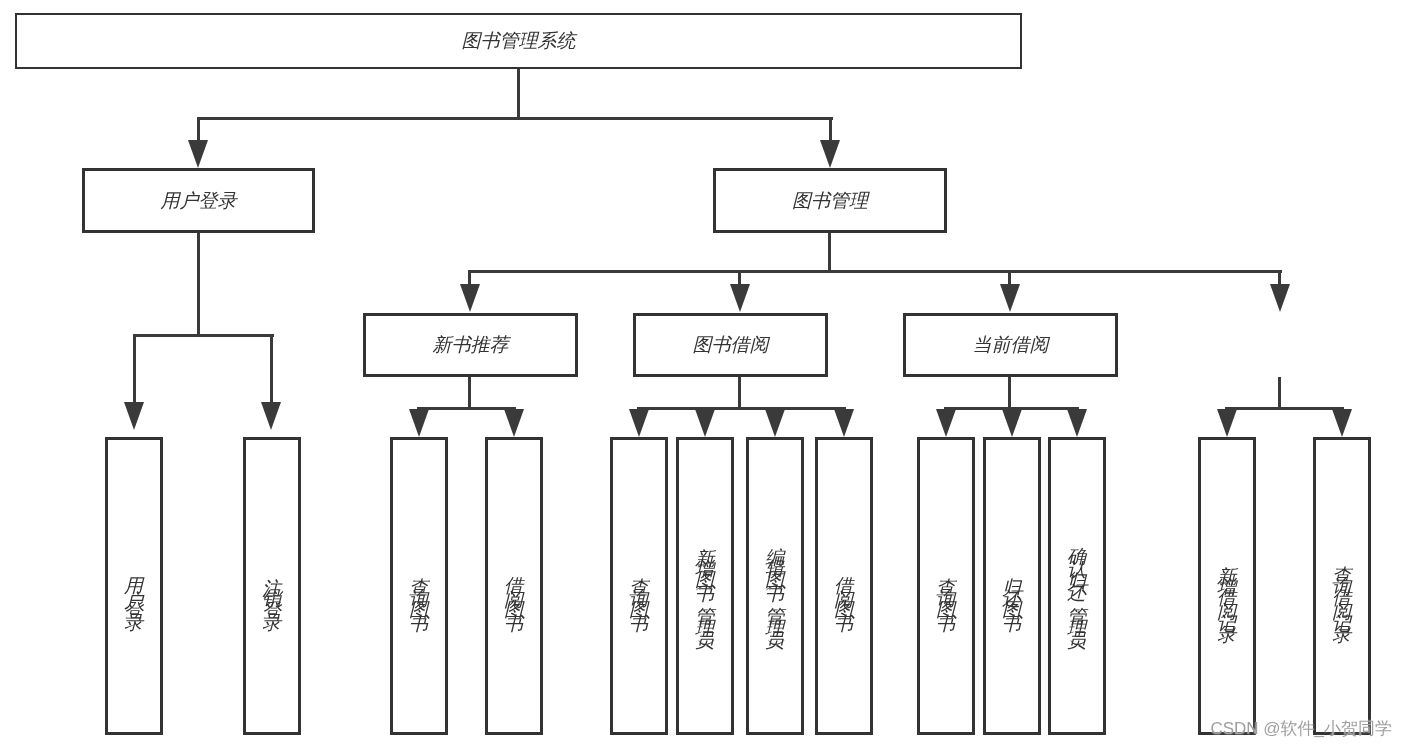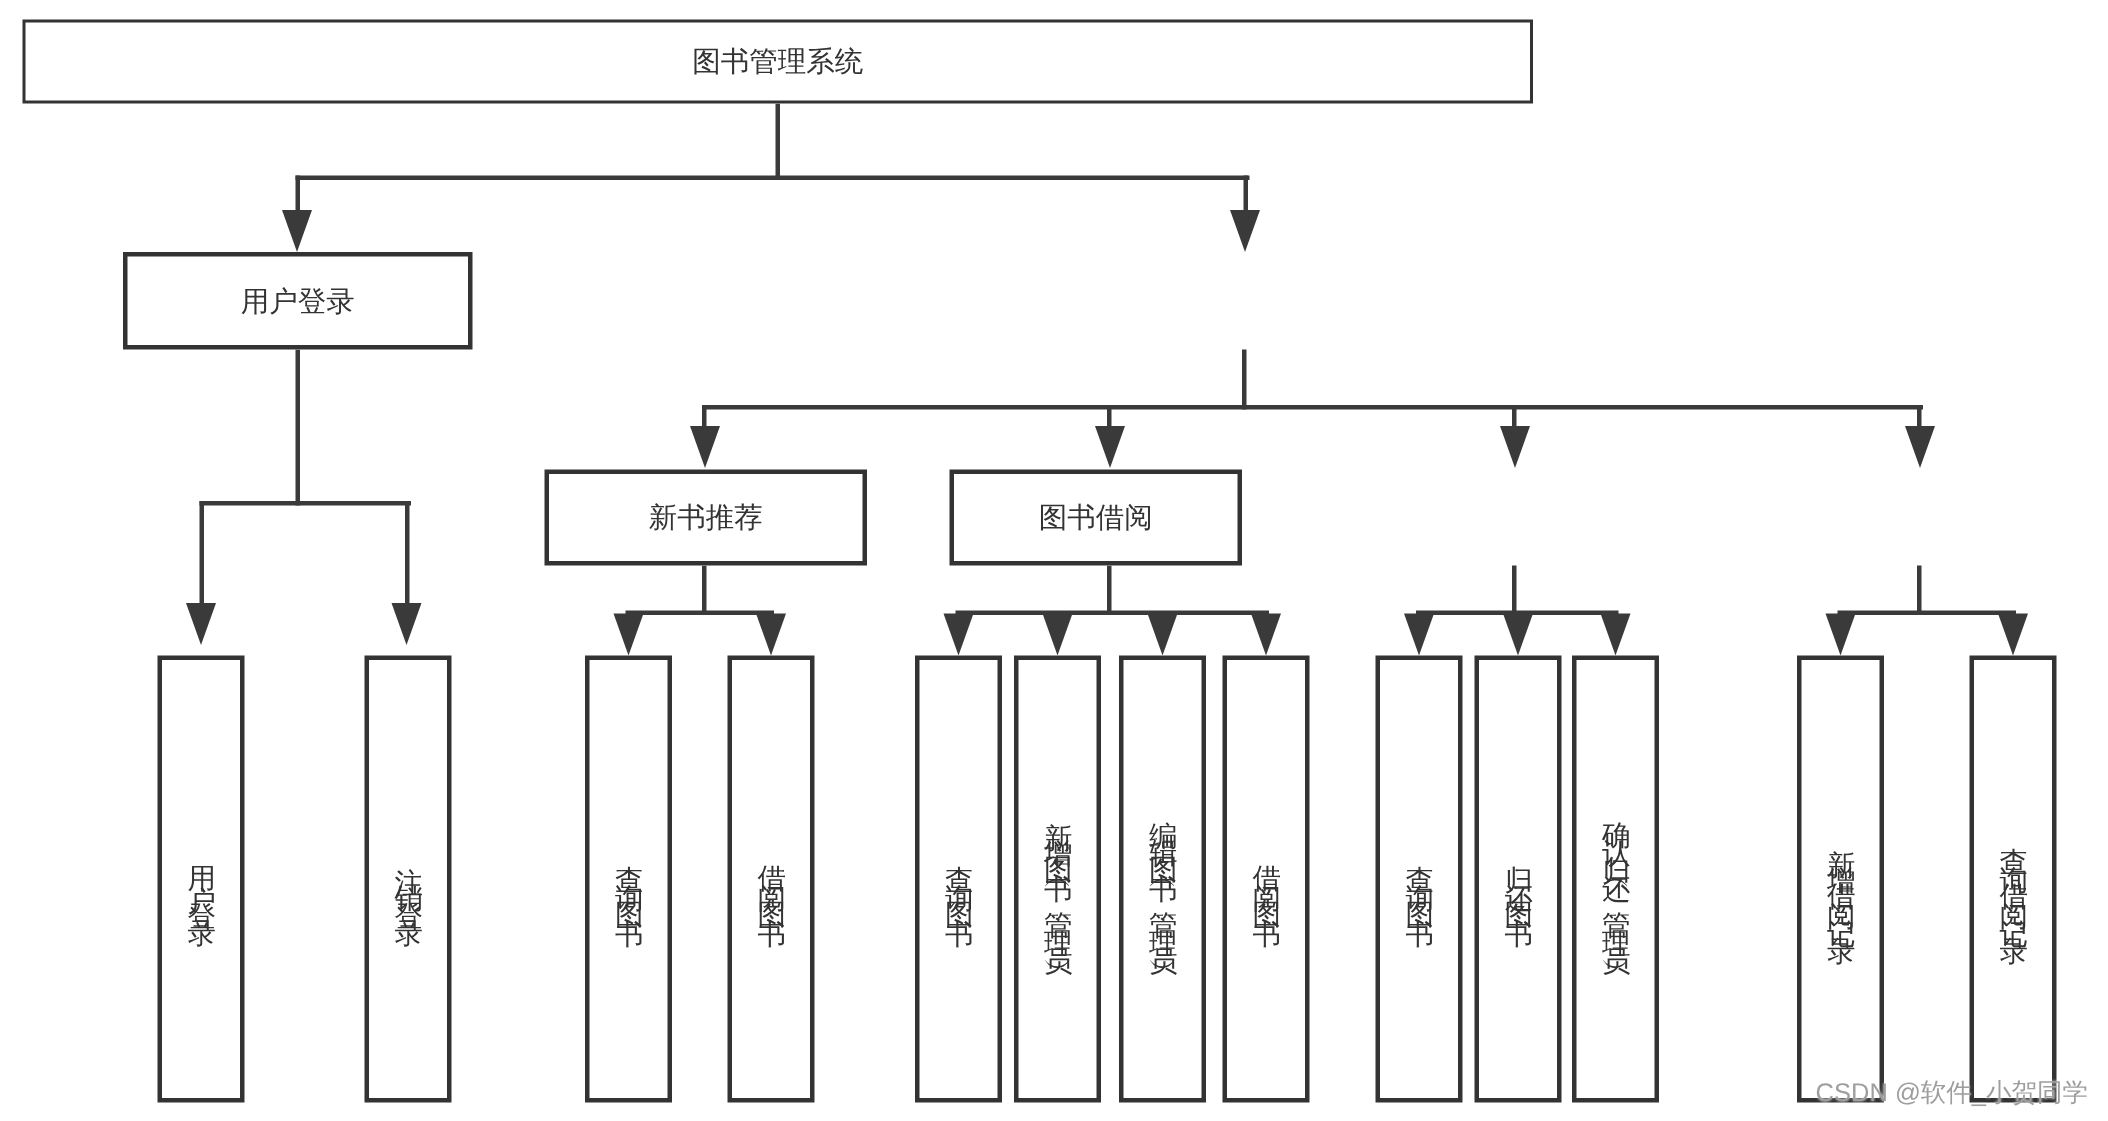--- a/index.html
+++ b/index.html
@@ -11,21 +11,21 @@
     font-family:"Liberation Sans", sans-serif;color:var(--text);overflow:hidden;
   }
   .line{position:absolute;background:var(--line);}
   .arrow{
     position:absolute;width:0;height:0;
     border-left:10px solid transparent;border-right:10px solid transparent;
     border-top:28px solid var(--line);
   }
   .box{
     position:absolute;background:#fff;border:3px solid var(--border);
-    box-sizing:border-box;display:flex;align-items:center;justify-content:center;
+    box-sizing:border-box;display:flex;align-items:center;justify-content:center;font-style:italic;
   }
   .hlabel{font-size:19px;}
   .vtext{
     writing-mode:vertical-rl;text-orientation:mixed;
     font-size:19px;letter-spacing:12px;line-height:1;
   }
   .watermark{
     position:absolute;right:13px;bottom:7px;font-size:17px;
     color:var(--watermark);text-shadow:0 0 2px #fff;z-index:10;white-space:nowrap;
   }
@@ -83,26 +83,32 @@
   <div class="arrow" style="left:1217px;top:409px"></div>
   <div class="arrow" style="left:1332px;top:409px"></div>
 
   <div class="box hlabel" style="left:15px;top:13px;width:1007px;height:56px;border-width:2px">
     <span>图书管理系统</span>
   </div>
 
   <div class="box hlabel" style="left:82px;top:168px;width:233px;height:65px">
     <span>用户登录</span>
   </div>
+  <div class="box hlabel" style="left:713px;top:168px;width:234px;height:65px">
+    <span>图书管理</span>
+  </div>
 
   <div class="box hlabel" style="left:363px;top:313px;width:215px;height:64px">
     <span>新书推荐</span>
   </div>
   <div class="box hlabel" style="left:633px;top:313px;width:195px;height:64px">
     <span>图书借阅</span>
+  </div>
+  <div class="box hlabel" style="left:903px;top:313px;width:215px;height:64px">
+    <span>当前借阅</span>
   </div>
 
   <div class="box" style="left:105px;top:437px;width:58px;height:298px">
     <span class="vtext">用户登录</span>
   </div>
   <div class="box" style="left:243px;top:437px;width:58px;height:298px">
     <span class="vtext">注销登录</span>
   </div>
 
   <div class="box" style="left:390px;top:437px;width:58px;height:298px">

